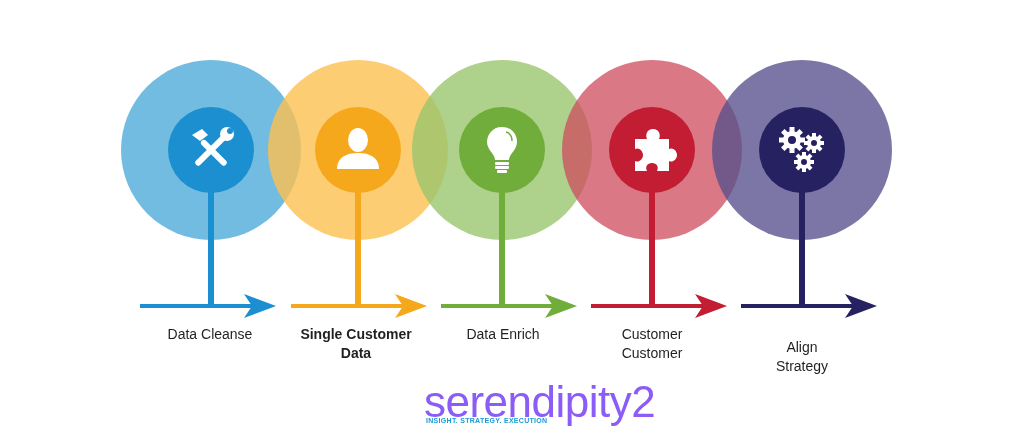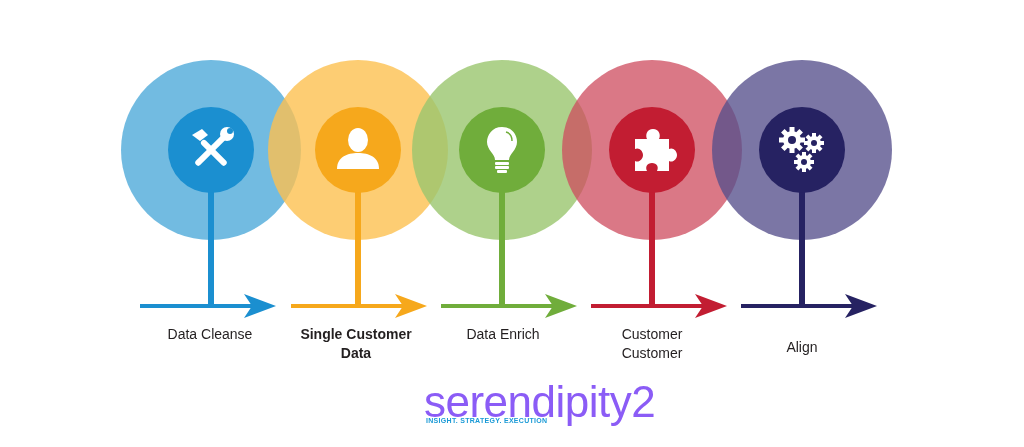--- a/index.html
+++ b/index.html
@@ -134,19 +134,20 @@
   <div class="label" style="left:423px;">
     <span>Data Enrich</span>
     <span></span>
   </div>
   <div class="label" style="left:572px;">
     <span>Customer</span>
     <span>Customer</span>
   </div>
   <div class="label" style="left:722px;margin-top:13px;">
     <span>Align</span>
+    <span>Strategy</span>
   </div>
 
   <div class="logo">
     <div class="logo-word">serendipity2</div>
     <div class="logo-tag">INSIGHT. STRATEGY. EXECUTION</div>
   </div>
 </div>
 
 </body></html>

